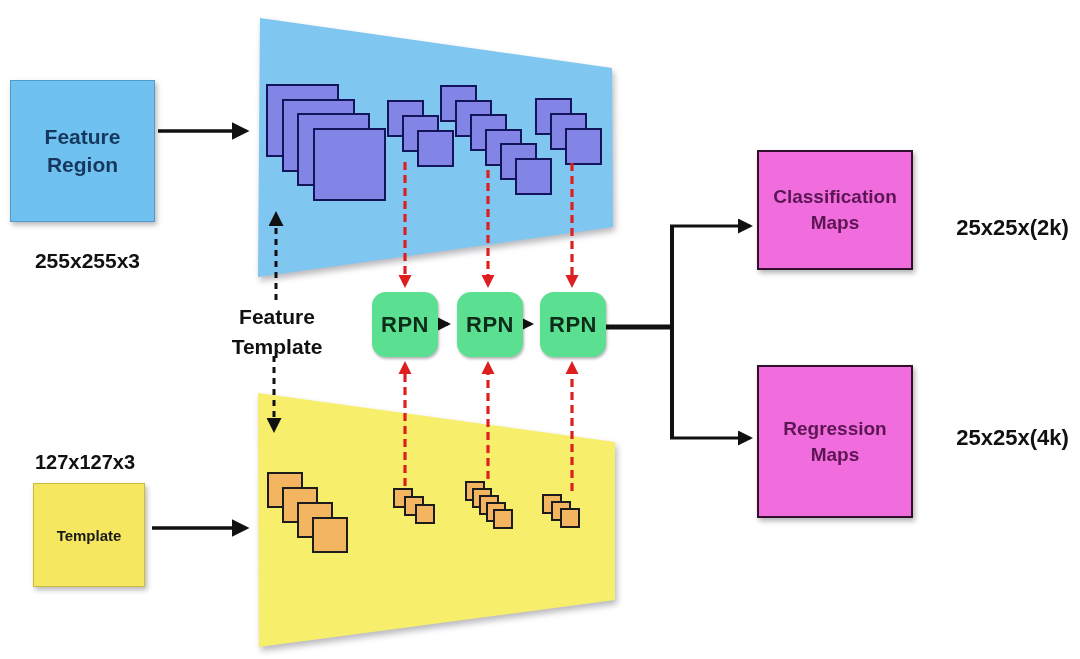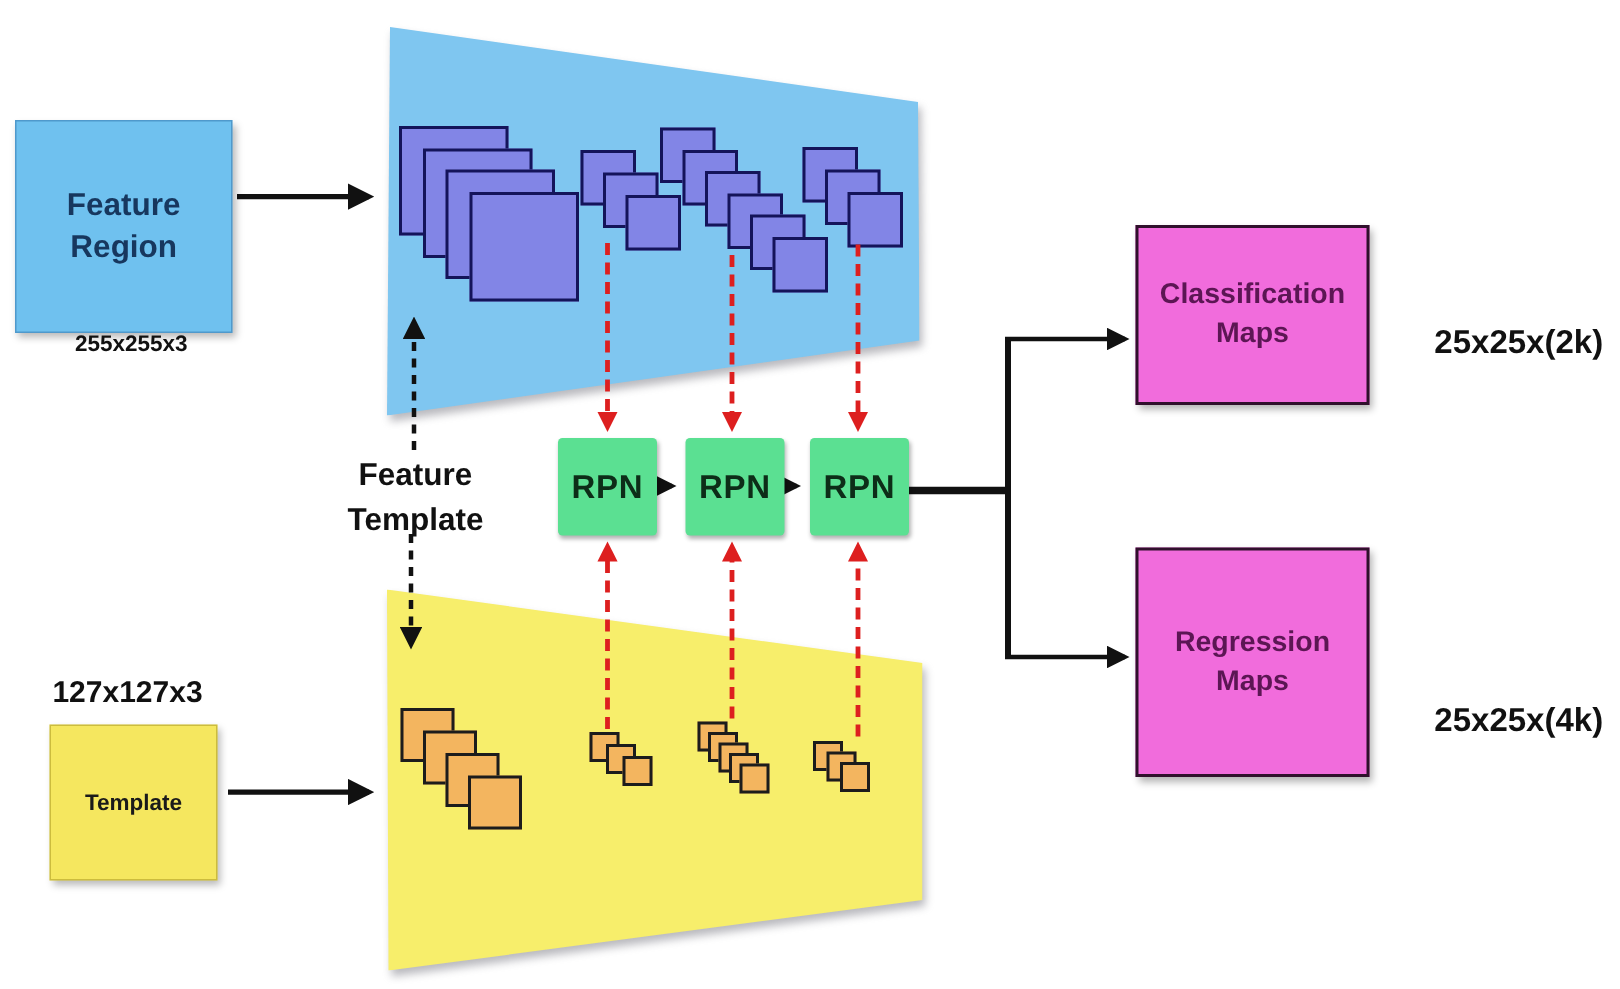--- a/index.html
+++ b/index.html
@@ -20,34 +20,34 @@
   .fm-purple{background:var(--feature_purple);border:2px solid var(--purple_border);}
   .fm-orange{background:var(--feature_orange);border:2px solid #1c1c1c;}
   
   .node{position:absolute;box-sizing:border-box;display:flex;align-items:center;justify-content:center;text-align:center;}
   .search-box{left:10px;top:80px;width:145px;height:142px;background:var(--search_blue);
     border:1px solid rgba(20,80,140,.35);box-shadow:2px 3px 5px rgba(0,0,0,.28);
     color:#17375e;font-size:21px;line-height:28px;}
   .template-box{left:33px;top:483px;width:112px;height:104px;background:var(--template_yellow);
     border:1px solid rgba(130,110,0,.35);box-shadow:2px 3px 5px rgba(0,0,0,.28);
     color:#1a1a1a;font-size:15px;}
-  .rpn-box{width:66px;height:65px;top:292px;background:var(--rpn_green);border-radius:3px;
+  .rpn-box{width:66px;height:65px;top:292px;background:var(--rpn_green);border-radius:14px;
     box-shadow:1px 2px 3px rgba(0,0,0,.3);color:#0d2d18;font-size:22px;letter-spacing:.5px;}
   .rpn-1{left:372px;} .rpn-2{left:457px;} .rpn-3{left:540px;}
   .maps-box{left:757px;width:156px;background:var(--maps_magenta);border:2px solid #30102c;
     box-shadow:2px 3px 5px rgba(0,0,0,.3);color:#5c1654;font-size:19px;line-height:26px;padding:0 4px;}
   .class-box{top:150px;height:120px;}
   .regr-box{top:365px;height:153px;}
   
   .lbl{position:absolute;text-align:center;color:#111;}
-  .dims-search{left:15px;top:221px;width:145px;font-size:15px;}
+  .dims-search{left:15px;top:249px;width:145px;font-size:21px;}
   .dims-template{left:20px;top:451px;width:130px;font-size:20px;}
   .feat-ext{left:207px;top:302px;width:140px;font-size:21px;line-height:30px;}
   .out-2k{left:945px;top:215px;width:135px;font-size:22px;}
-  .out-4k{left:945px;top:425px;width:135px;font-size:22px;margin-top:42px;}
+  .out-4k{left:945px;top:425px;width:135px;font-size:22px;}
   
   .overlay{position:absolute;inset:0;pointer-events:none;}
 </style>
 </head>
 <body>
 
 <div class="canvas">
 
   <div class="trap-wrap trap-blue-wrap">
     <div class="trap trap-blue"></div>

